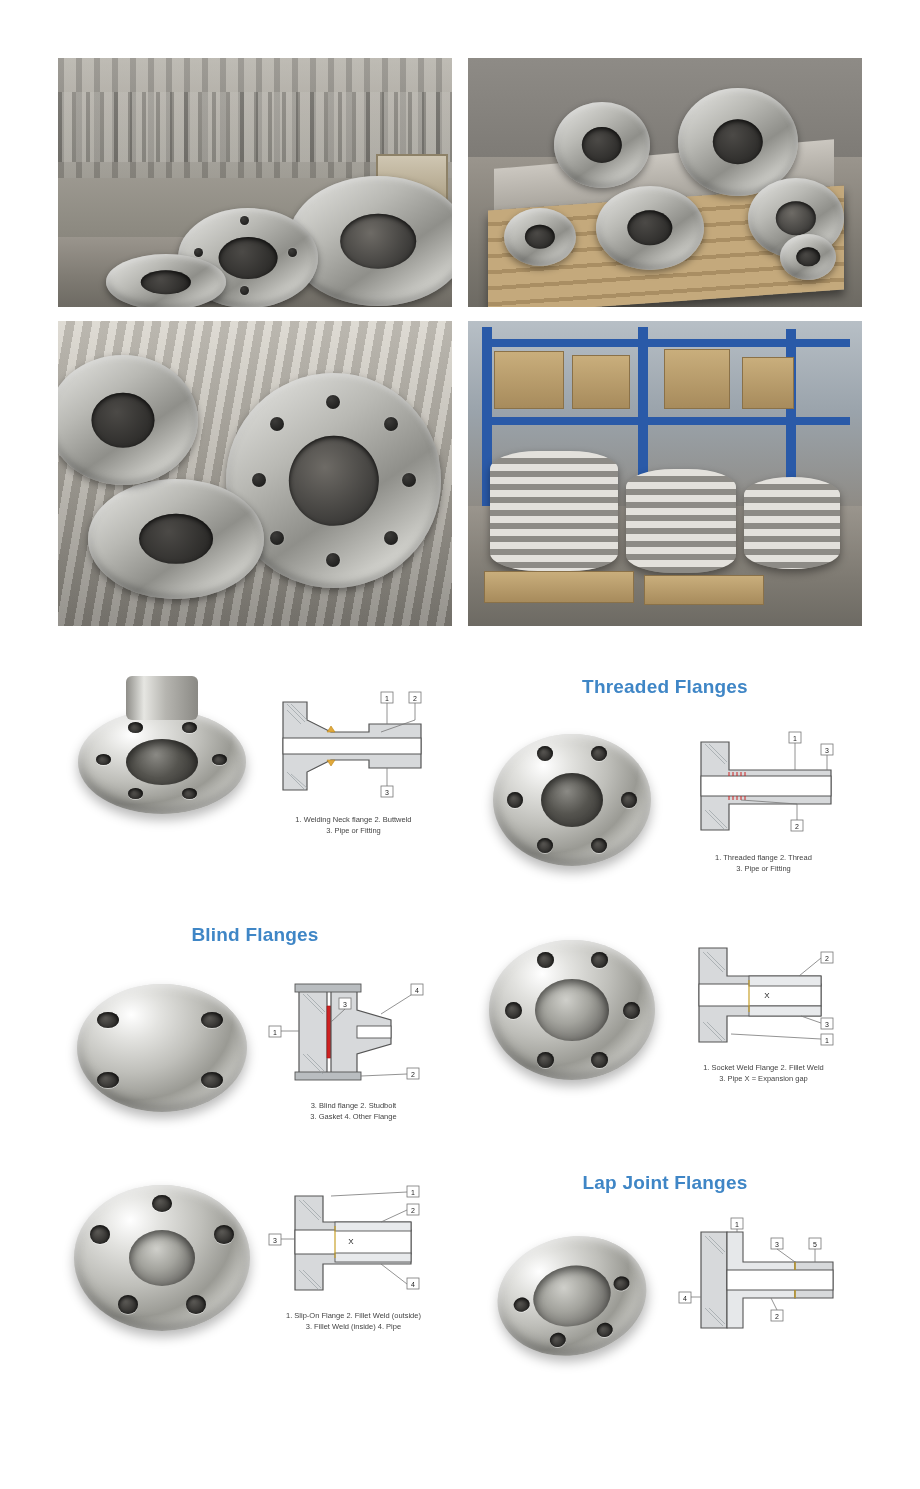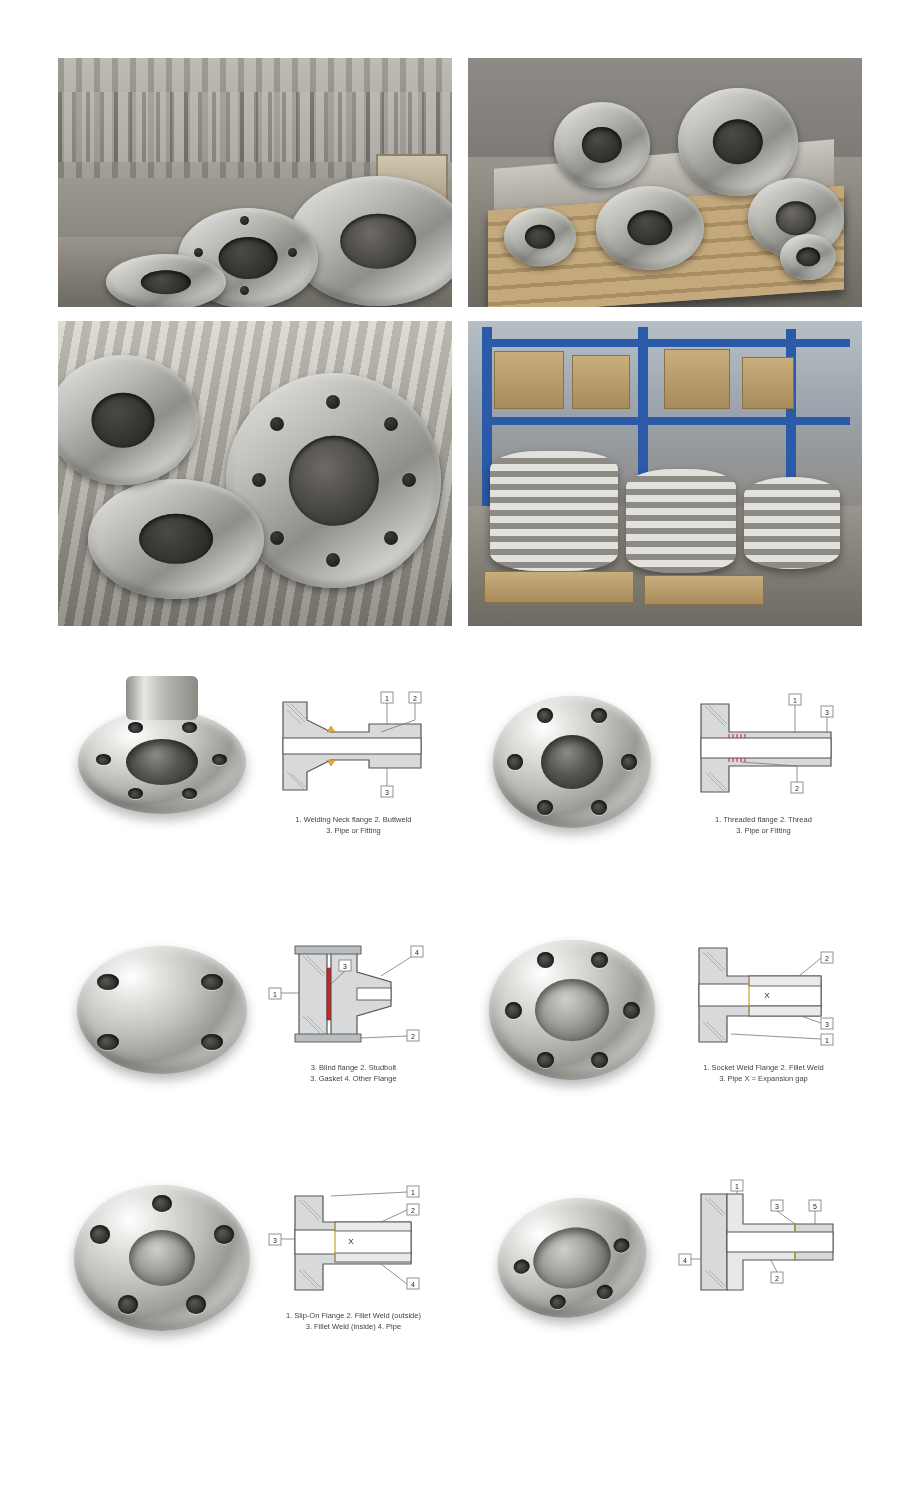--- a/index.html
+++ b/index.html
@@ -326,20 +326,21 @@
             </div>
             <div class="diag-caption">
               <div>1. Welding Neck flange  2. Buttweld</div>
               <div>3. Pipe or Fitting</div>
             </div>
           </div>
         </div>
       </div>
 
       <div class="type-card">
+        <div class="type-title">Threaded Flanges</div>
         <div class="type-body">
           <div class="photo-cell">
             <div class="prod">
               <div class="flg" style="width:158px;height:132px;">
                 <div class="bore dark" style="width:62px;height:54px"></div>
                 <div class="hole" style="left:14px;top:58px;width:16px;height:16px"></div>
                 <div class="hole" style="left:128px;top:58px;width:16px;height:16px"></div>
                 <div class="hole" style="left:44px;top:12px;width:16px;height:15px"></div>
                 <div class="hole" style="left:98px;top:12px;width:16px;height:15px"></div>
                 <div class="hole" style="left:44px;top:104px;width:16px;height:15px"></div>
@@ -381,20 +382,21 @@
               <div>3. Pipe or Fitting</div>
             </div>
           </div>
         </div>
       </div>
     </div>
 
     <div class="type-row">
 
       <div class="type-card">
+        <div class="type-title">Blind Flanges</div>
         <div class="type-body">
           <div class="photo-cell">
             <div class="prod">
               <div class="flg blind" style="width:170px;height:128px;">
                 <div class="hole" style="left:20px;top:28px;width:22px;height:16px"></div>
                 <div class="hole" style="left:124px;top:28px;width:22px;height:16px"></div>
                 <div class="hole" style="left:20px;top:88px;width:22px;height:16px"></div>
                 <div class="hole" style="left:124px;top:88px;width:22px;height:16px"></div>
               </div>
             </div>
@@ -555,20 +557,21 @@
             </div>
             <div class="diag-caption">
               <div>1. Slip-On Flange   2. Fillet Weld (outside)</div>
               <div>3. Fillet Weld (inside)   4. Pipe</div>
             </div>
           </div>
         </div>
       </div>
 
       <div class="type-card">
+        <div class="type-title">Lap Joint Flanges</div>
         <div class="type-body">
           <div class="photo-cell">
             <div class="prod">
               <div class="flg" style="width:150px;height:118px;transform:rotate(-12deg);">
                 <div class="bore" style="width:78px;height:60px"></div>
                 <div class="hole" style="left:16px;top:50px;width:16px;height:14px"></div>
                 <div class="hole" style="left:118px;top:50px;width:16px;height:14px"></div>
                 <div class="hole" style="left:44px;top:92px;width:16px;height:14px"></div>
                 <div class="hole" style="left:92px;top:92px;width:16px;height:14px"></div>
               </div>

